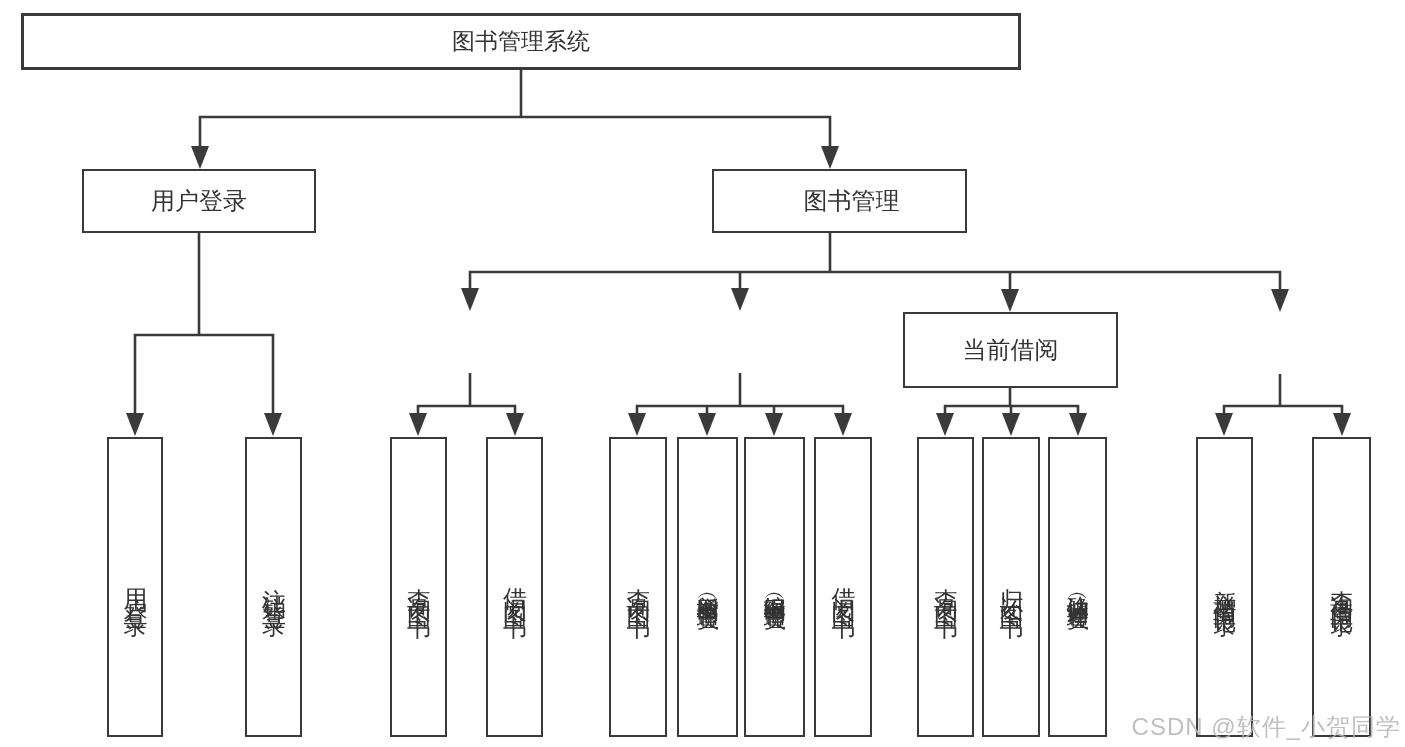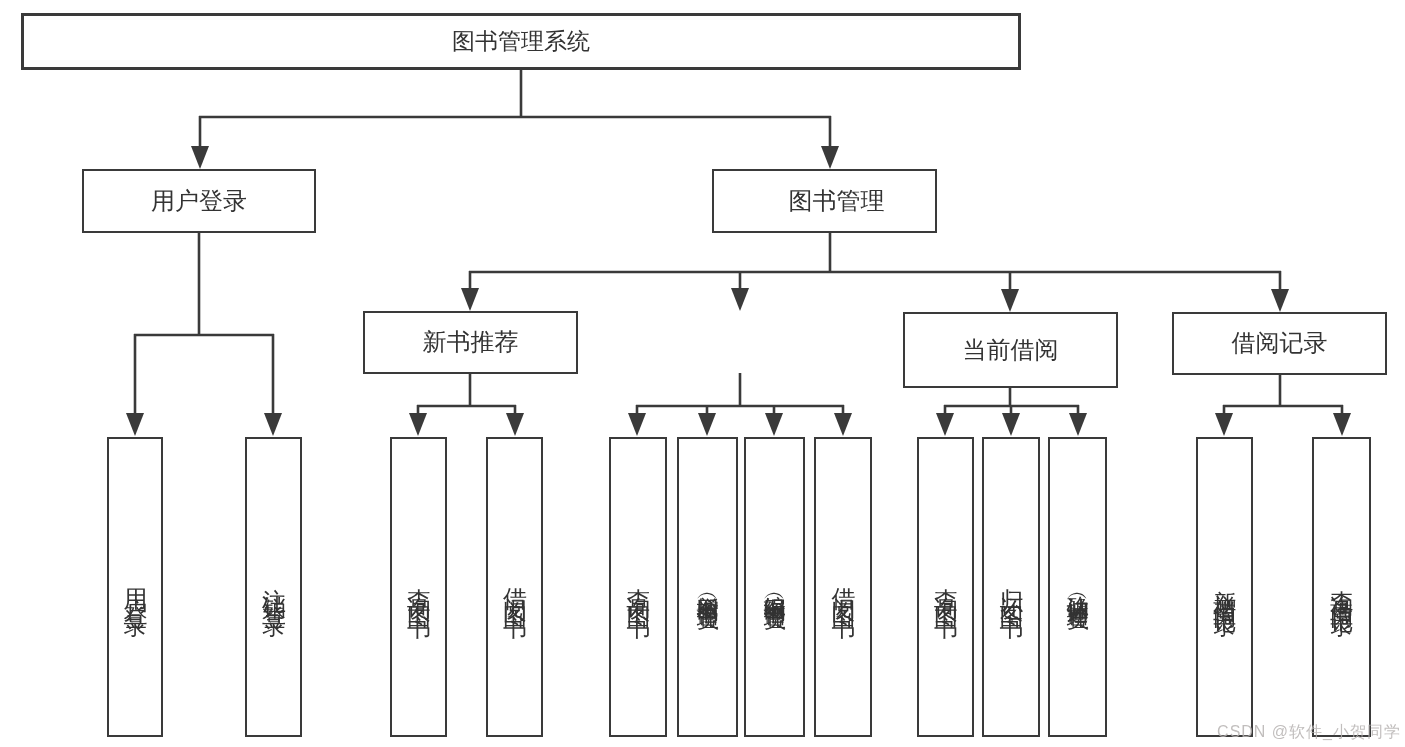--- a/index.html
+++ b/index.html
@@ -50,21 +50,21 @@
     font-size: 23px;
   }
   .vbox.long {
     letter-spacing: 2px;
     font-size: 22px;
   }
   #watermark {
     position: absolute;
     right: 4px;
     bottom: 4px;
-    font-size: 16px;
+    font-size: 24px;
     color: #b7b3b2;
     opacity: 0.85;
     z-index: 3;
     letter-spacing: 1px;
     white-space: nowrap;
   }
 </style>
 </head>
 <body>
 
@@ -139,33 +139,27 @@
     </g>
   </svg>
 
   <div class="box root" style="left:21px; top:13px; width:1000px; height:57px;">
     <span>图书管理系统</span>
   </div>
 
   <div class="box" style="left:82px; top:169px; width:234px; height:64px;">
     <span>用户登录</span>
   </div>
-  <div class="box" style="left:712px; top:169px; width:225px; height:64px;padding-left:24px;">
+  <div class="box" style="left:712px; top:169px; width:255px; height:64px;padding-left:24px;">
     <span>图书管理</span>
   </div>
 
-  <div class="box" style="left:363px; top:311px; width:215px; height:63px;">
-    <span>新书推荐</span>
-  </div>
   <div class="box" style="left:903px; top:312px; width:215px; height:76px;">
     <span>当前借阅</span>
   </div>
-  <div class="box" style="left:1172px; top:312px; width:215px; height:63px;">
-    <span>借阅记录</span>
-  </div>
 
   <div class="box vbox" style="left:107px; top:437px; width:56px; height:300px;">
     <span>用户登录</span>
   </div>
   <div class="box vbox" style="left:245px; top:437px; width:57px; height:300px;">
     <span>注销登录</span>
   </div>
 
   <div class="box vbox" style="left:390px; top:437px; width:57px; height:300px;">
     <span>查询图书</span>

